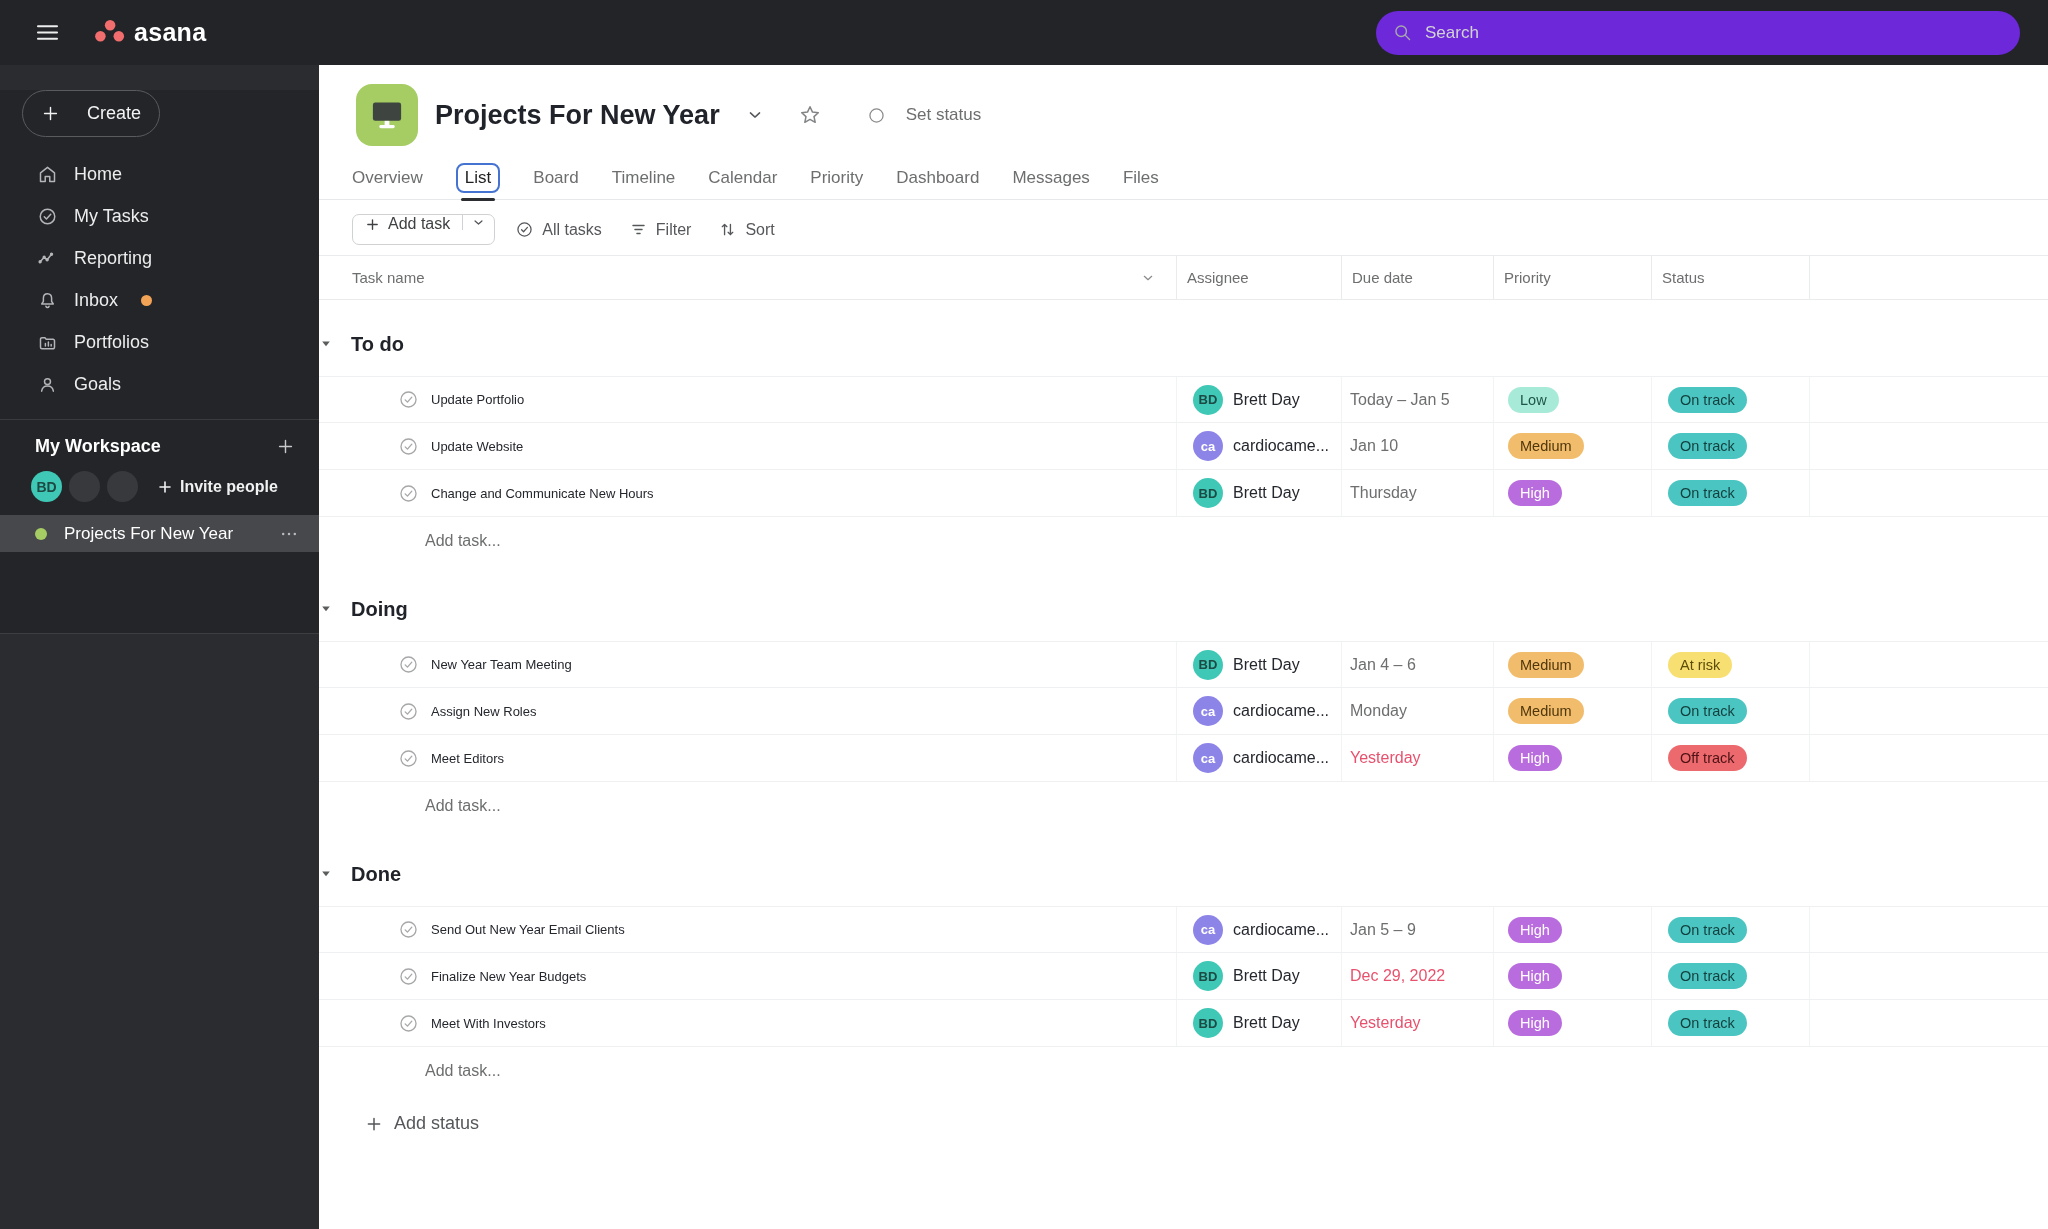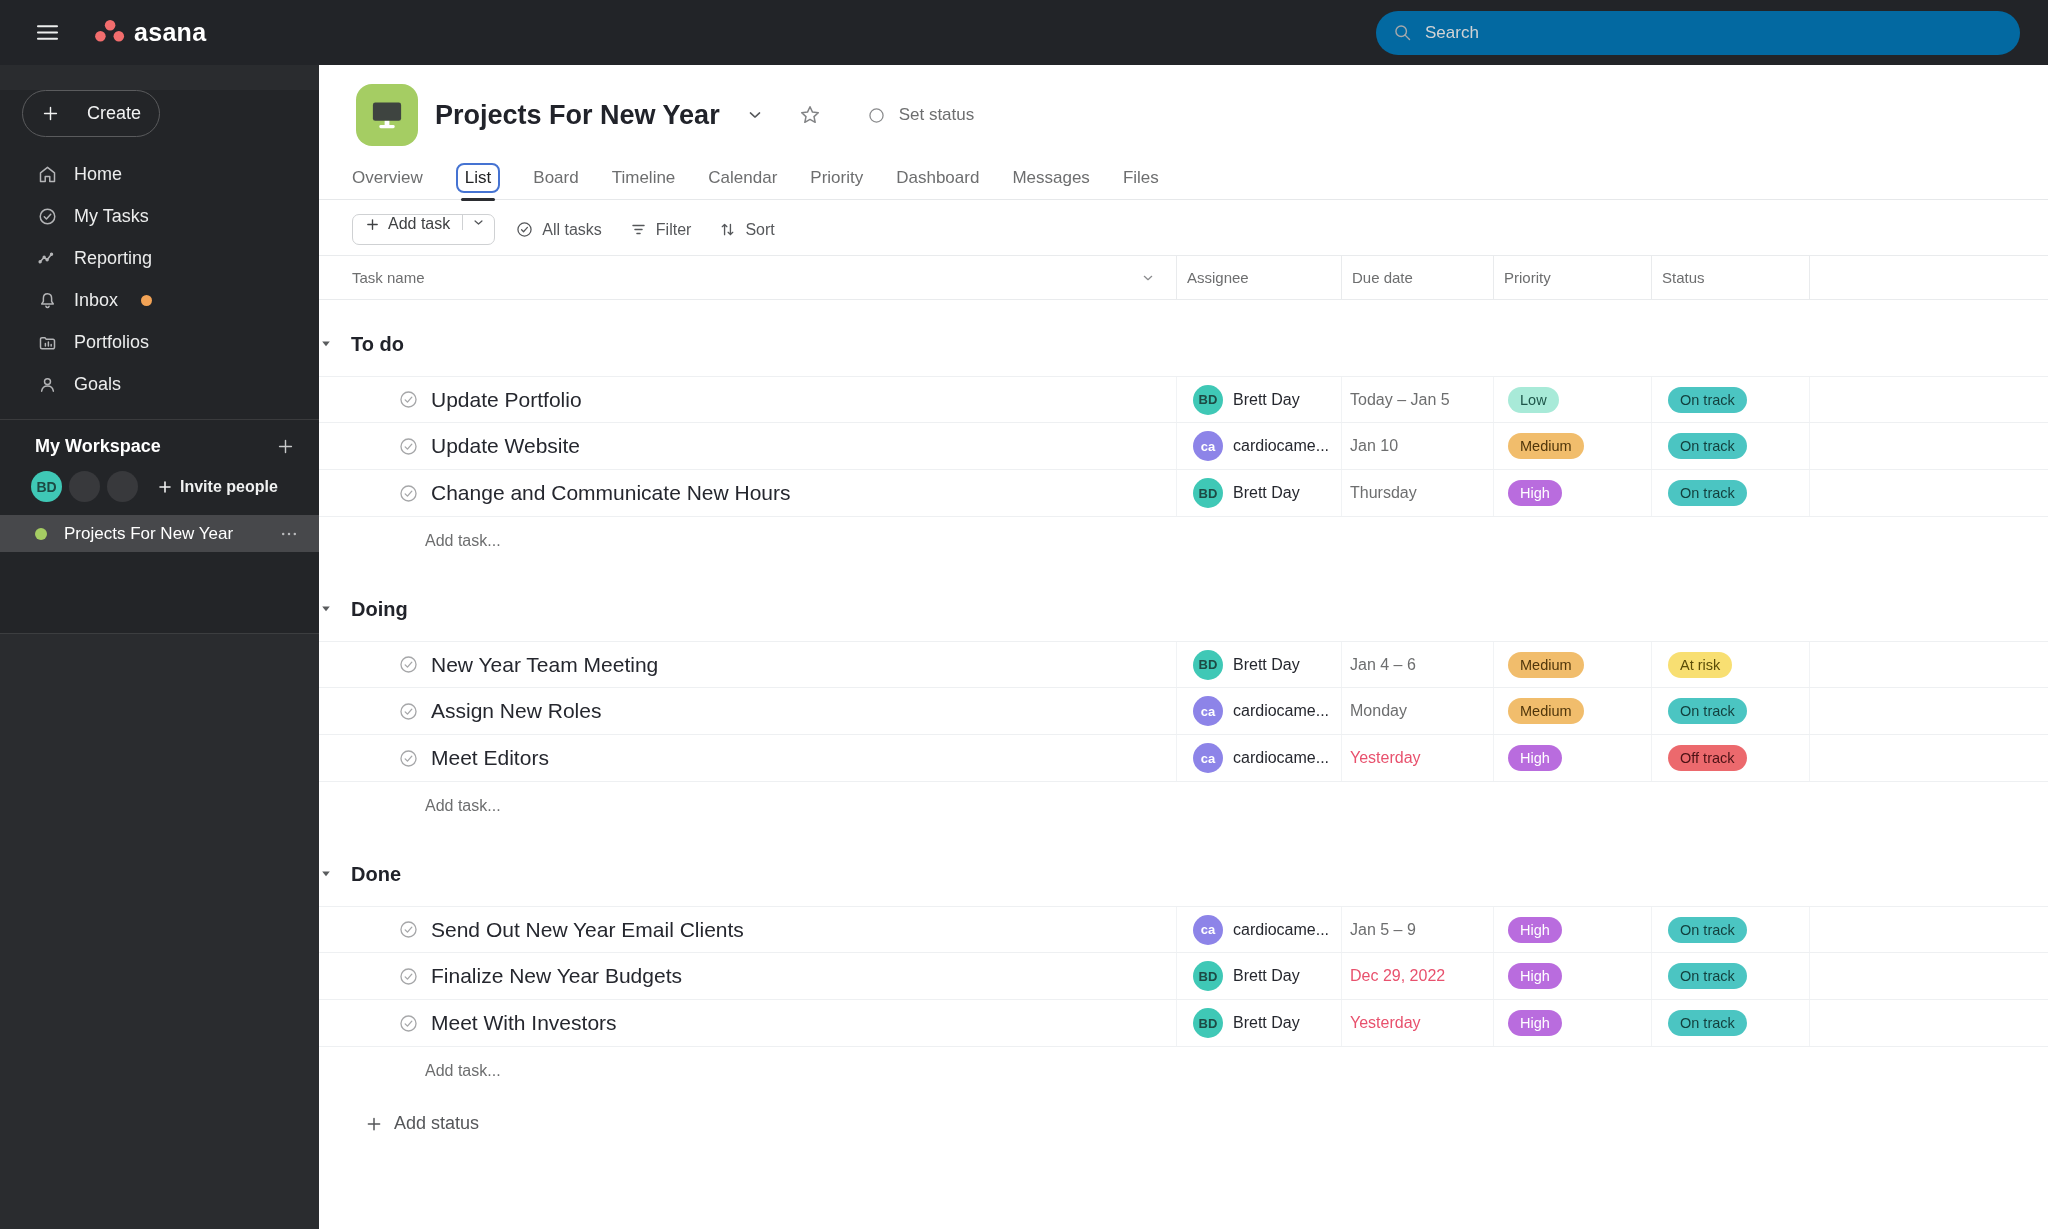--- a/index.html
+++ b/index.html
@@ -5,21 +5,21 @@
   * { margin:0; padding:0; box-sizing:border-box; }
   html,body { width:2048px; height:1229px; }
   body { font-family:"Liberation Sans", sans-serif; background:#fff; position:relative; overflow:hidden; color:#25272e; }
 
   
   .topbar { position:absolute; left:0; top:0; width:2048px; height:65px; background:#222428;
             display:flex; align-items:center; padding:0 28px 0 30px; gap:30px; }
   .hamburger { width:34px; height:34px; display:flex; align-items:center; justify-content:center; cursor:pointer; }
   .logo { display:flex; align-items:center; gap:9px; }
   .logo-text { color:#ffffff; font-size:25px; font-weight:600; letter-spacing:.3px; }
-  .search-pill { margin-left:auto; width:644px; height:44px; background:#0369a1; border-radius:22px;
+  .search-pill { margin-left:auto; width:644px; height:44px; background:#6d28d9; border-radius:22px;
                  display:flex; align-items:center; padding:0 16px; gap:12px; }
   .search-input { background:transparent; border:none; outline:none; color:#e4e5e6; font-size:17px;
                   font-family:"Liberation Sans",sans-serif; width:100%; }
   .search-input::placeholder { color:#d2d3d4; opacity:1; }
 
   
   .sidebar { position:absolute; left:0; top:65px; bottom:0; width:319px; background:#2a2c2f; }
   .sb-top { height:544px; background:#232528; border-bottom:1px solid #3c3e40; }
   .create-btn { margin:25px 0 0 22px; width:138px; height:47px; border:1px solid #5a5b5d; border-radius:24px;
                 display:flex; align-items:center; justify-content:center; gap:27px; font-size:18px; color:#f2f3f3; cursor:pointer; }
@@ -41,21 +41,21 @@
   .project-name { font-size:17px; color:#ffffff; }
   .project-more { margin-left:auto; margin-right:20px; display:flex; cursor:pointer; }
 
   
   .main { position:absolute; left:319px; top:65px; right:0; bottom:0; background:#fff; }
   .proj-header { display:flex; align-items:center; margin:19px 0 0 37px; gap:17px; }
   .proj-icon { width:62px; height:62px; border-radius:16px; display:flex; align-items:center; justify-content:center; }
   .proj-title { font-size:27px; font-weight:700; color:#21232a; margin-right:2px; }
   .title-caret { display:flex; margin-left:6px; cursor:pointer; }
   .title-star { display:flex; margin-left:16px; cursor:pointer; }
-  .set-status { display:flex; align-items:center; gap:13px; margin-left:28px; font-size:17px; color:#6d6e6f; cursor:pointer; }
+  .set-status { display:flex; align-items:center; gap:20px; margin-left:28px; font-size:17px; color:#6d6e6f; cursor:pointer; }
 
   .tabs-wrap { margin-top:10px; height:44px; border-bottom:1px solid #e6e8ea; display:flex; align-items:center;
                gap:33px; padding-left:33px; }
   .tab { font-size:17px; color:#6d6e6f; padding:3px 0; cursor:pointer; position:relative; }
   .tab.active { color:#1e1f21; border:2px solid #4573D2; border-radius:8px; padding:3px 7px; }
   .tab.active::after { content:""; position:absolute; left:3px; right:3px; bottom:-10px; height:3px;
                        background:#2b2d31; border-radius:2px; }
 
   .toolbar { display:flex; align-items:center; margin:14px 0 0 33px; height:31px; }
   .addtask-btn { display:flex; align-items:flex-start; height:31px; border:1px solid #cfd1d3; border-radius:7px; overflow:hidden; }
@@ -72,21 +72,21 @@
   .th-caret { margin-left:auto; margin-right:20px; display:flex; cursor:pointer; }
 
   .section-heading { display:flex; align-items:center; gap:18px; height:38px;
                      margin-top:25px; margin-bottom:13px; cursor:pointer; }
   .section-title { font-size:20px; font-weight:700; color:#21232a; }
 
   .task-row { height:47px; border-bottom:1px solid #eef0f2; cursor:pointer; }
   .task-row.first { border-top:1px solid #eef0f2; }
   .cell { height:100%; display:flex; align-items:center; border-right:1px solid #f1f3f5; }
   .cell.last { border-right:none; }
-  .cell-task { padding-left:79px; gap:12px; font-size:21px; color:#25272e; }
+  .cell-task { padding-left:79px; gap:12px; font-size:13px; color:#25272e; }
   .cell-assignee { padding-left:16px; gap:10px; font-size:16px; color:#25272e; }
   .row-avatar { width:30px; height:30px; border-radius:50%; font-size:13px; font-weight:700; flex:none;
                 display:flex; align-items:center; justify-content:center; }
   .assignee-name { white-space:nowrap; overflow:hidden; text-overflow:ellipsis; max-width:110px; }
   .cell-due { padding-left:8px; font-size:16px; color:#6d6e6f; }
   .cell-due.overdue { color:#E8516D; }
   .cell-priority { padding-left:14px; } .cell-status { padding-left:16px; }
   .badge { height:26px; border-radius:13px; display:inline-flex; align-items:center; padding:0 12px; font-size:14.5px; }
   .add-task-row { height:48px; display:flex; align-items:center; padding-left:106px; font-size:16px; color:#6d6e6f; cursor:pointer; }
   .add-section { display:flex; align-items:center; gap:11px; margin:18px 0 0 46px; font-size:18px;

